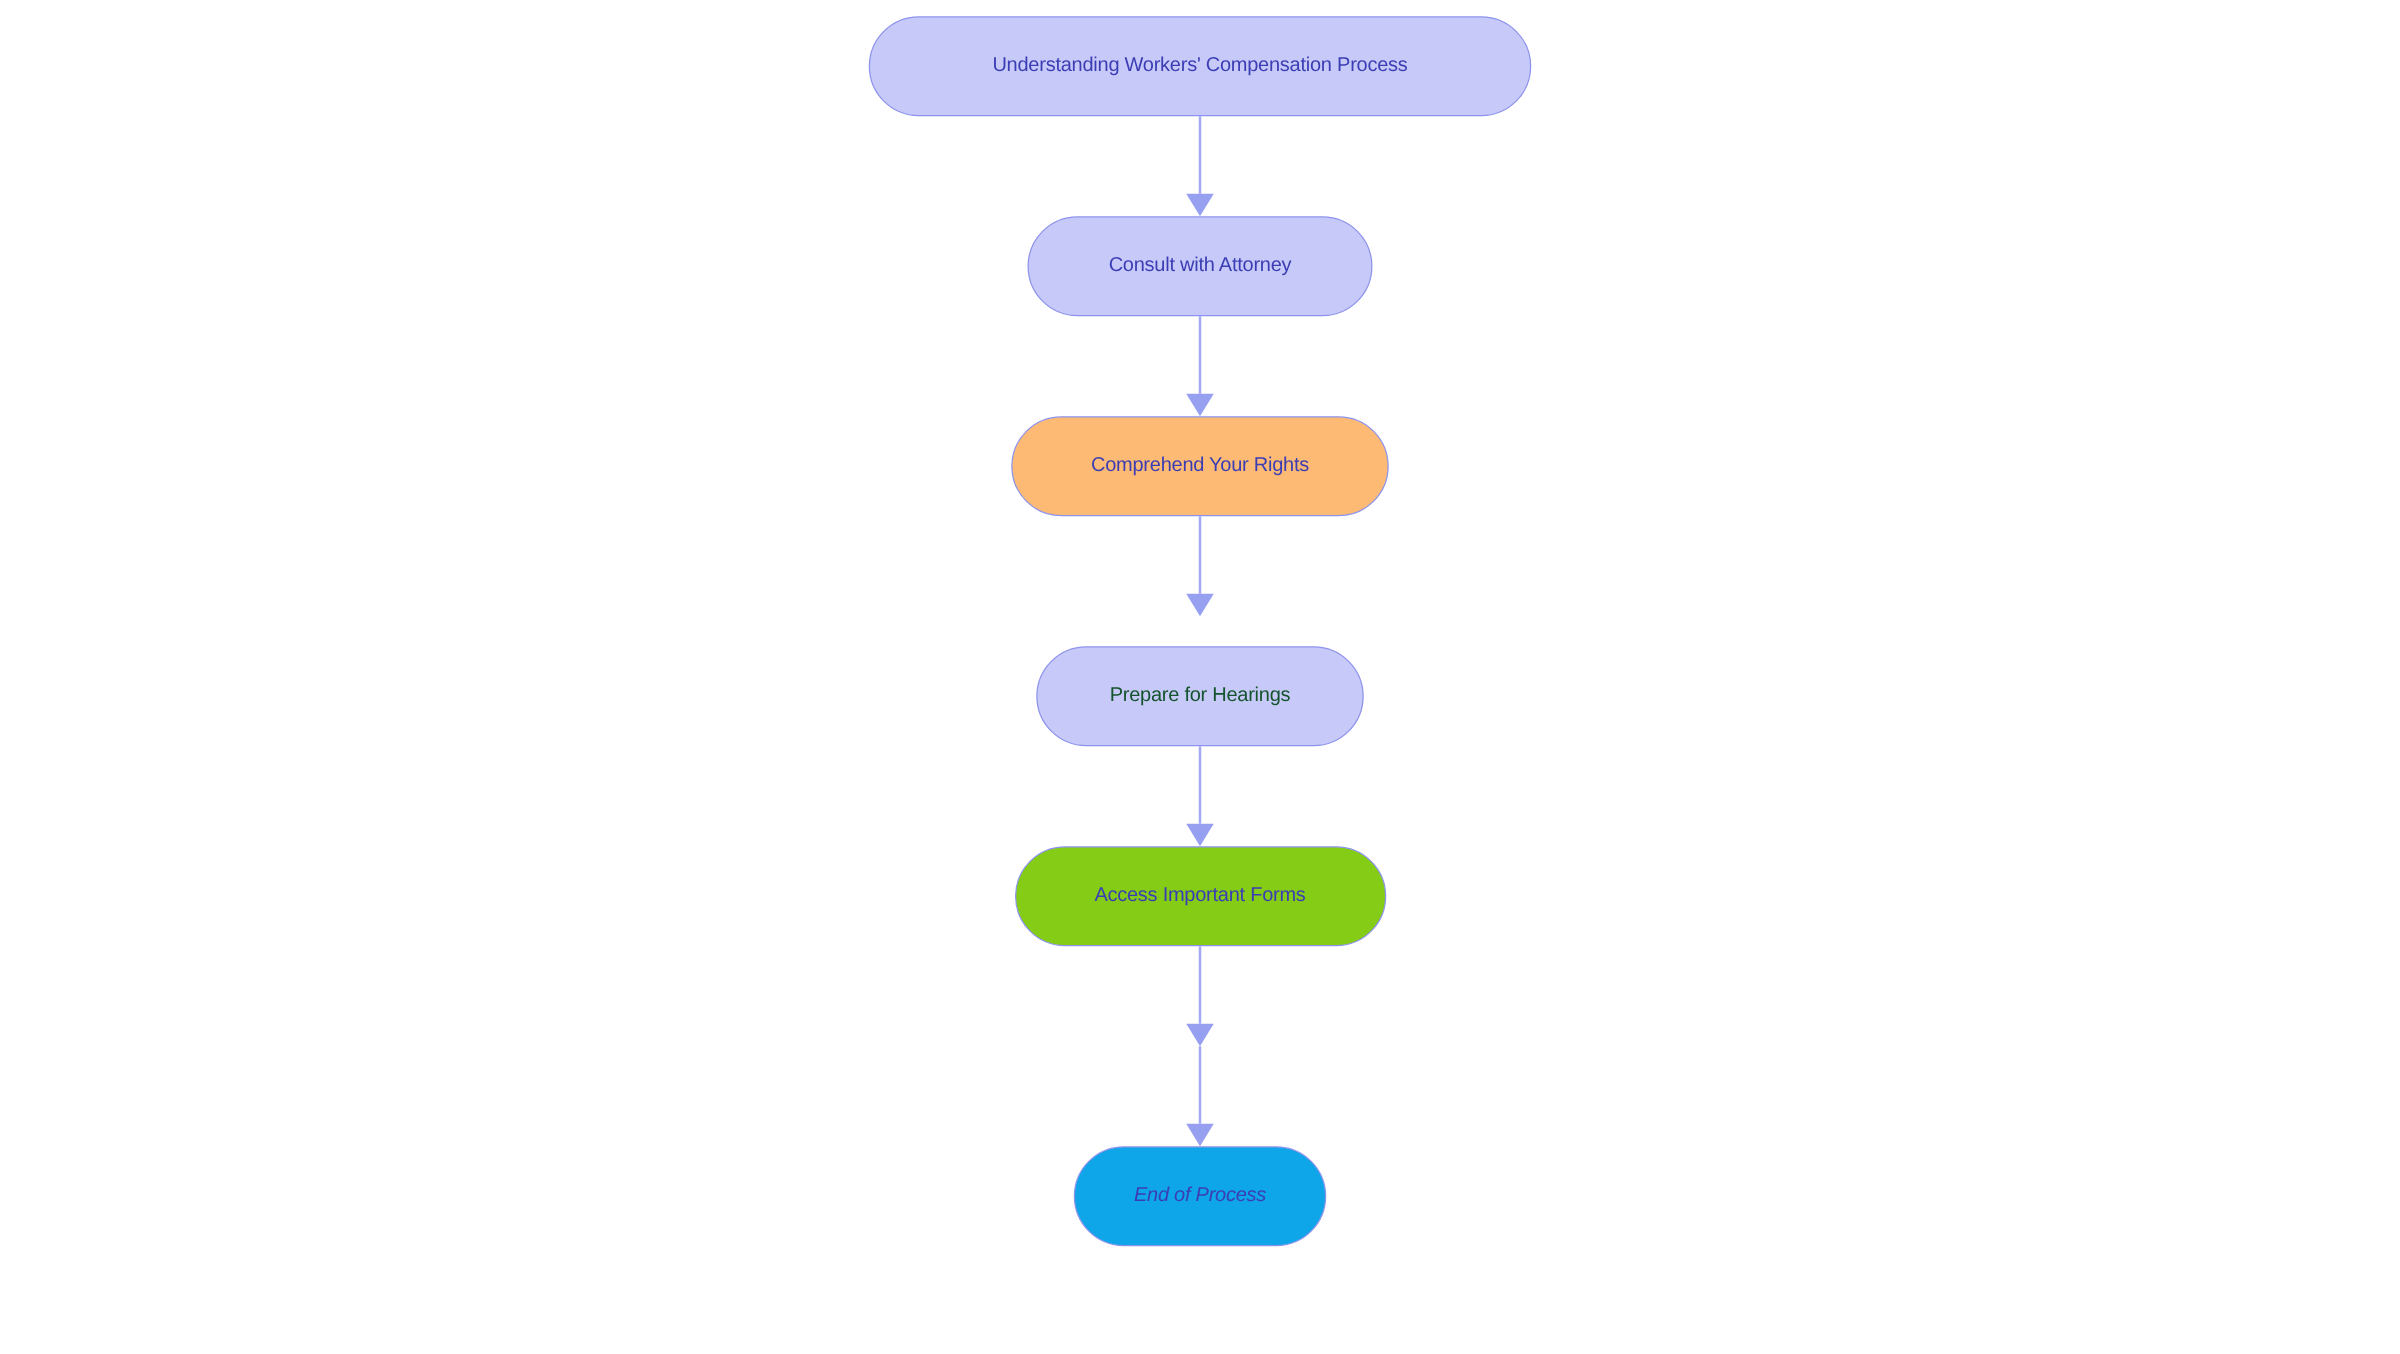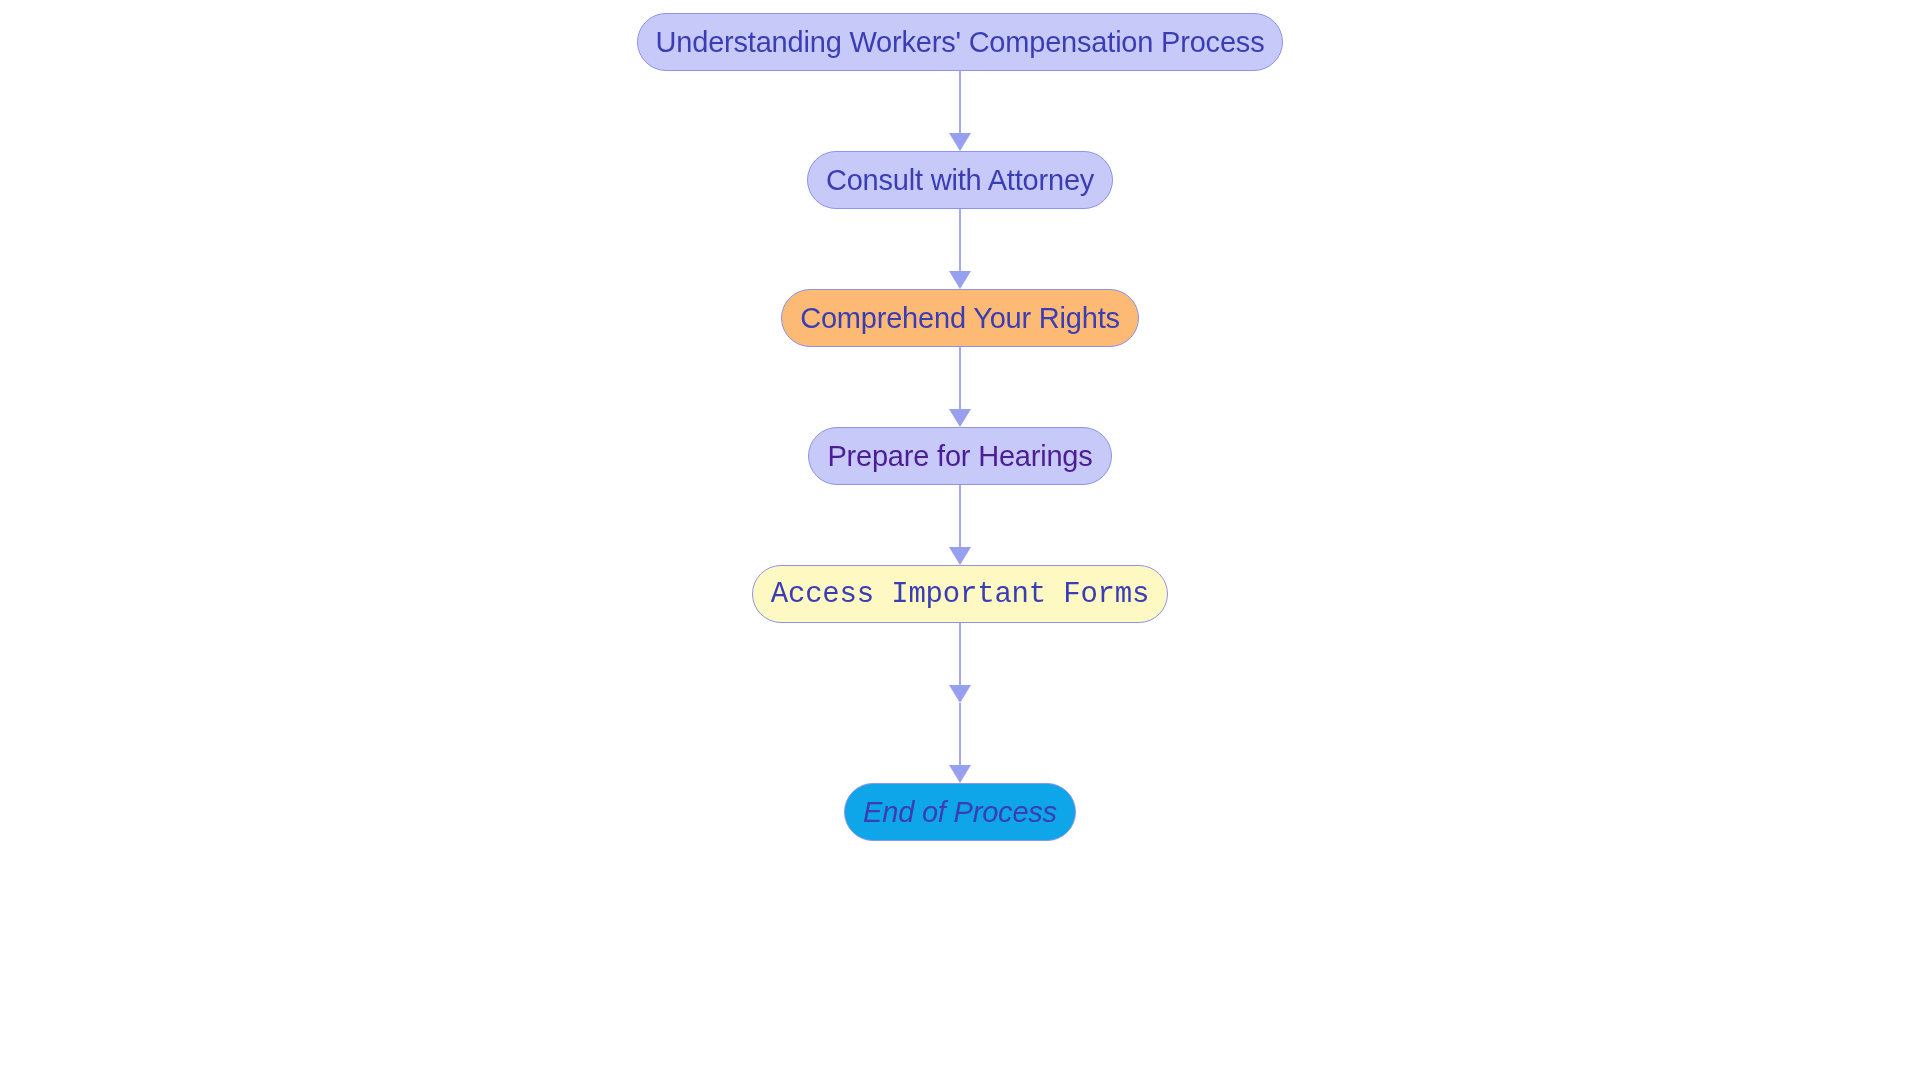--- a/index.html
+++ b/index.html
@@ -19,28 +19,28 @@
     position: absolute;
     top: 13px;
     left: 0;
     width: 100%;
     display: flex;
     flex-direction: column;
     align-items: center;
   }
   .flow-node {
     box-sizing: border-box;
-    height: 58px;
+    height: 80px;
     border: 1.5px solid;
     border-radius: 41px;
     display: flex;
     align-items: center;
     justify-content: center;
     padding: 0 18px;
-    font-size: 29px;
+    font-size: 16px;
     letter-spacing: -0.2px;
     white-space: nowrap;
   }
   .connector {
     height: 80px;
     width: 24px;
     display: flex;
     flex-direction: column;
     align-items: center;
   }
@@ -75,28 +75,28 @@
         <div class="line" style="background: rgb(163, 169, 242);"></div>
         <div class="head" style="border-top-color: rgb(151, 160, 240);"></div>
       </div>
       <div class="flow-node" style="min-width: 302px; background: #fdba74; border-color: rgb(141, 147, 236); color: rgb(59, 61, 180);">
         <span>Comprehend Your Rights</span>
       </div>
       <div class="connector">
         <div class="line" style="background: rgb(163, 169, 242);"></div>
         <div class="head" style="border-top-color: rgb(151, 160, 240);"></div>
       </div>
-      <div class="flow-node" style="min-width: 262px; background: rgb(199, 202, 248); border-color: rgb(141, 147, 236); color: #4c1d95;">
+      <div class="flow-node" style="min-width: 262px; background: rgb(199, 202, 248); border-color: rgb(141, 147, 236); color: #14532d; margin-top: 24px;">
         <span>Prepare for Hearings</span>
       </div>
       <div class="connector">
         <div class="line" style="background: rgb(163, 169, 242);"></div>
         <div class="head" style="border-top-color: rgb(151, 160, 240);"></div>
       </div>
-      <div class="flow-node" style="min-width: 297px; background: #fef9c3; border-color: rgb(141, 147, 236); color: rgb(59, 61, 180); font-family: Liberation Mono, monospace;">
+      <div class="flow-node" style="min-width: 297px; background: #84cc16; border-color: rgb(141, 147, 236); color: rgb(59, 61, 180);">
         <span>Access Important Forms</span>
       </div>
       <div class="connector">
         <div class="line" style="background: rgb(163, 169, 242);"></div>
         <div class="head" style="border-top-color: rgb(151, 160, 240);"></div>
       </div>
       <div class="connector">
         <div class="line" style="background: rgb(163, 169, 242);"></div>
         <div class="head" style="border-top-color: rgb(151, 160, 240);"></div>
       </div>

